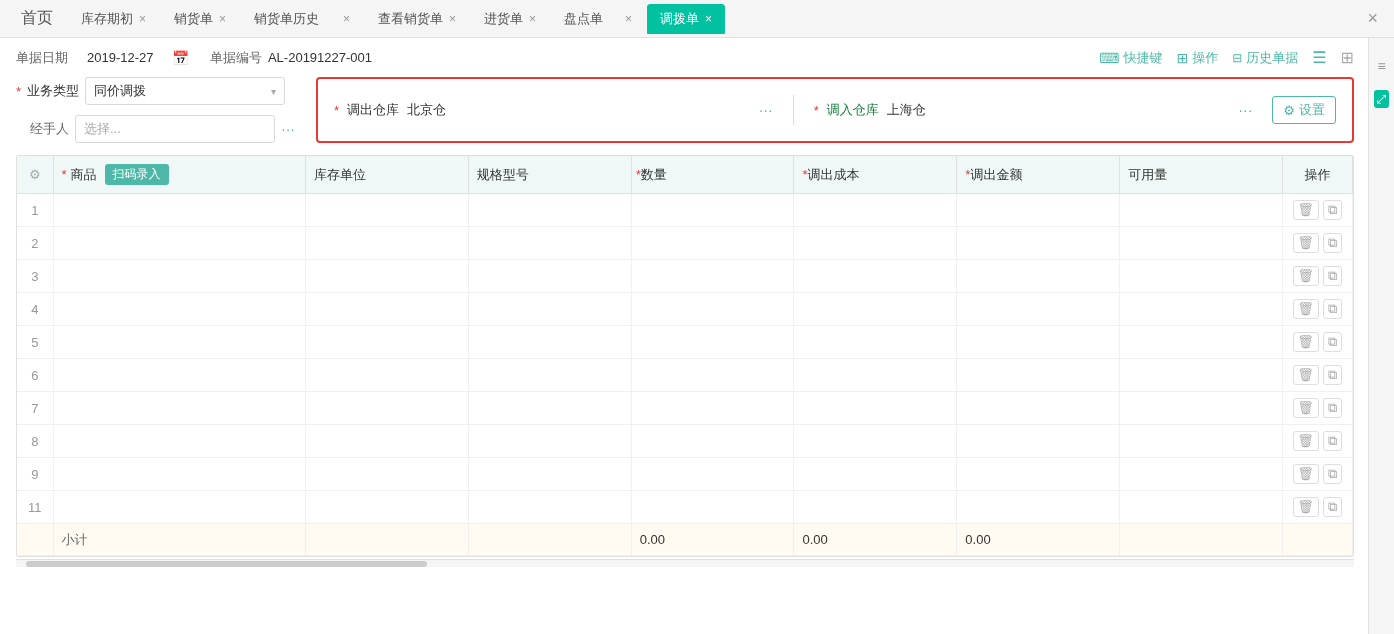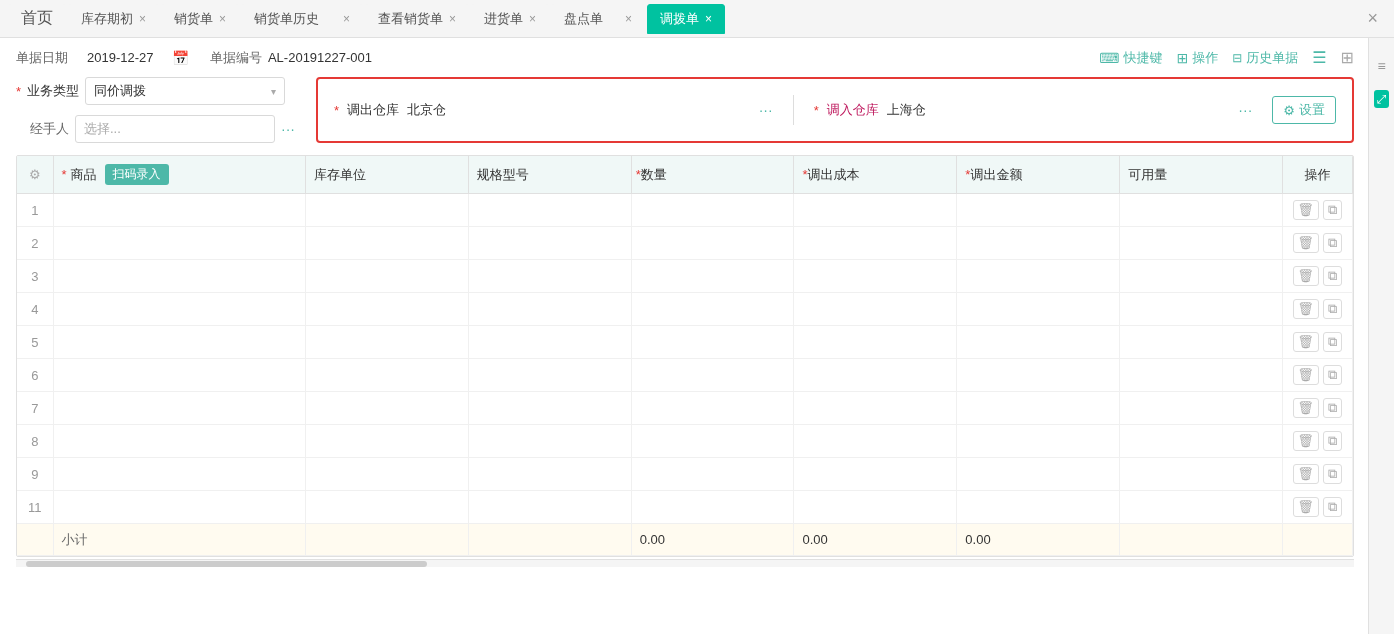--- a/index.html
+++ b/index.html
@@ -107,21 +107,21 @@
     <div style="border:2px solid #e53935;border-radius:4px;padding:10px 16px;display:flex;align-items:center;flex:1;gap:20px;">
       <div style="display:flex;align-items:center;gap:8px;flex:1;">
         <span style="color:#e53935;">*</span>
         <span style="color:#333;font-size:13px;white-space:nowrap;">调出仓库</span>
         <span style="color:#333;font-size:13px;cursor:pointer;flex:1;">北京仓</span>
         <span style="color:#4db8a8;cursor:pointer;font-size:14px;">···</span>
       </div>
       <div style="width:1px;height:30px;background:#ddd;"></div>
       <div style="display:flex;align-items:center;gap:8px;flex:1;">
         <span style="color:#e53935;">*</span>
-        <span style="color:#be185d;font-size:13px;white-space:nowrap;">调入仓库</span>
+        <span style="color:#15803d;font-size:13px;white-space:nowrap;">调入仓库</span>
         <span style="color:#333;font-size:13px;cursor:pointer;flex:1;">上海仓</span>
         <span style="color:#4db8a8;cursor:pointer;font-size:14px;">···</span>
       </div>
       <button style="display:flex;align-items:center;gap:4px;color:#4db8a8;cursor:pointer;font-size:13px;white-space:nowrap;border:1px solid #4db8a8;border-radius:3px;padding:4px 10px;background:#fff;">
         <span>⚙</span>
         <span>设置</span>
       </button>
     </div>
   </div>
 

